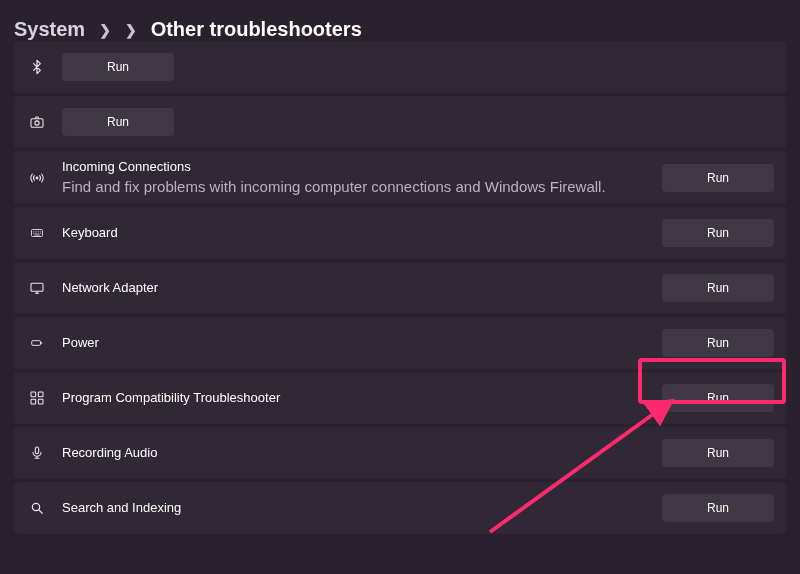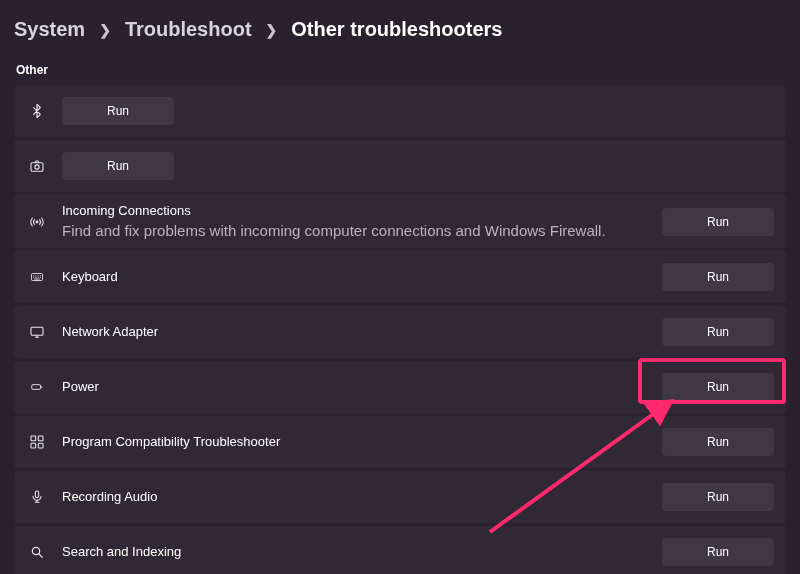--- a/index.html
+++ b/index.html
@@ -6,21 +6,21 @@
   html, body {
     width: 800px; height: 574px;
     background: #2a212e;
     font-family: "Segoe UI", -apple-system, sans-serif;
     color: #ffffff;
     overflow: hidden;
   }
   .page { padding: 18px 14px 0 14px; }
   .breadcrumb {
     display: flex; align-items: center; gap: 14px;
-    font-size: 20px; font-weight: 600; margin-bottom: 22px;
+    font-size: 20px; font-weight: 600; 
   }
   .breadcrumb .crumb { color: #d7d4db; cursor: pointer; }
   .breadcrumb .crumb.current { color: #ffffff; }
   .breadcrumb .chev { color: #c9c3cf; font-size: 14px; }
   .section-label {
     font-size: 12px; font-weight: 600; color: #ffffff;
     margin: 0 0 8px 2px;
   }
   .list { display: flex; flex-direction: column; gap: 3px; }
   .row {
@@ -57,26 +57,24 @@
   }
   .arrow-svg { position: absolute; pointer-events: none; }
 </style>
 </head>
 <body>
 
 <div class="page">
   <div class="breadcrumb">
     <span class="crumb">System</span>
     <span class="chev">❯</span>
-    <span class="crumb">Troubleshoot</span>
     <span class="chev">❯</span>
     <span class="crumb current">Other troubleshooters</span>
   </div>
 
-  <div class="section-label">Other</div>
 
   <div class="list">
 
     <div class="row">
       <span class="icon">
         <svg viewBox="0 0 24 24" width="16" height="16" fill="none" stroke="currentColor" stroke-width="1.8" stroke-linecap="round" stroke-linejoin="round">
             <path d="M7 7l10 10-5 5V2l5 5L7 17"></path>
           </svg>
       </span>
       <button class="run">Run</button>

